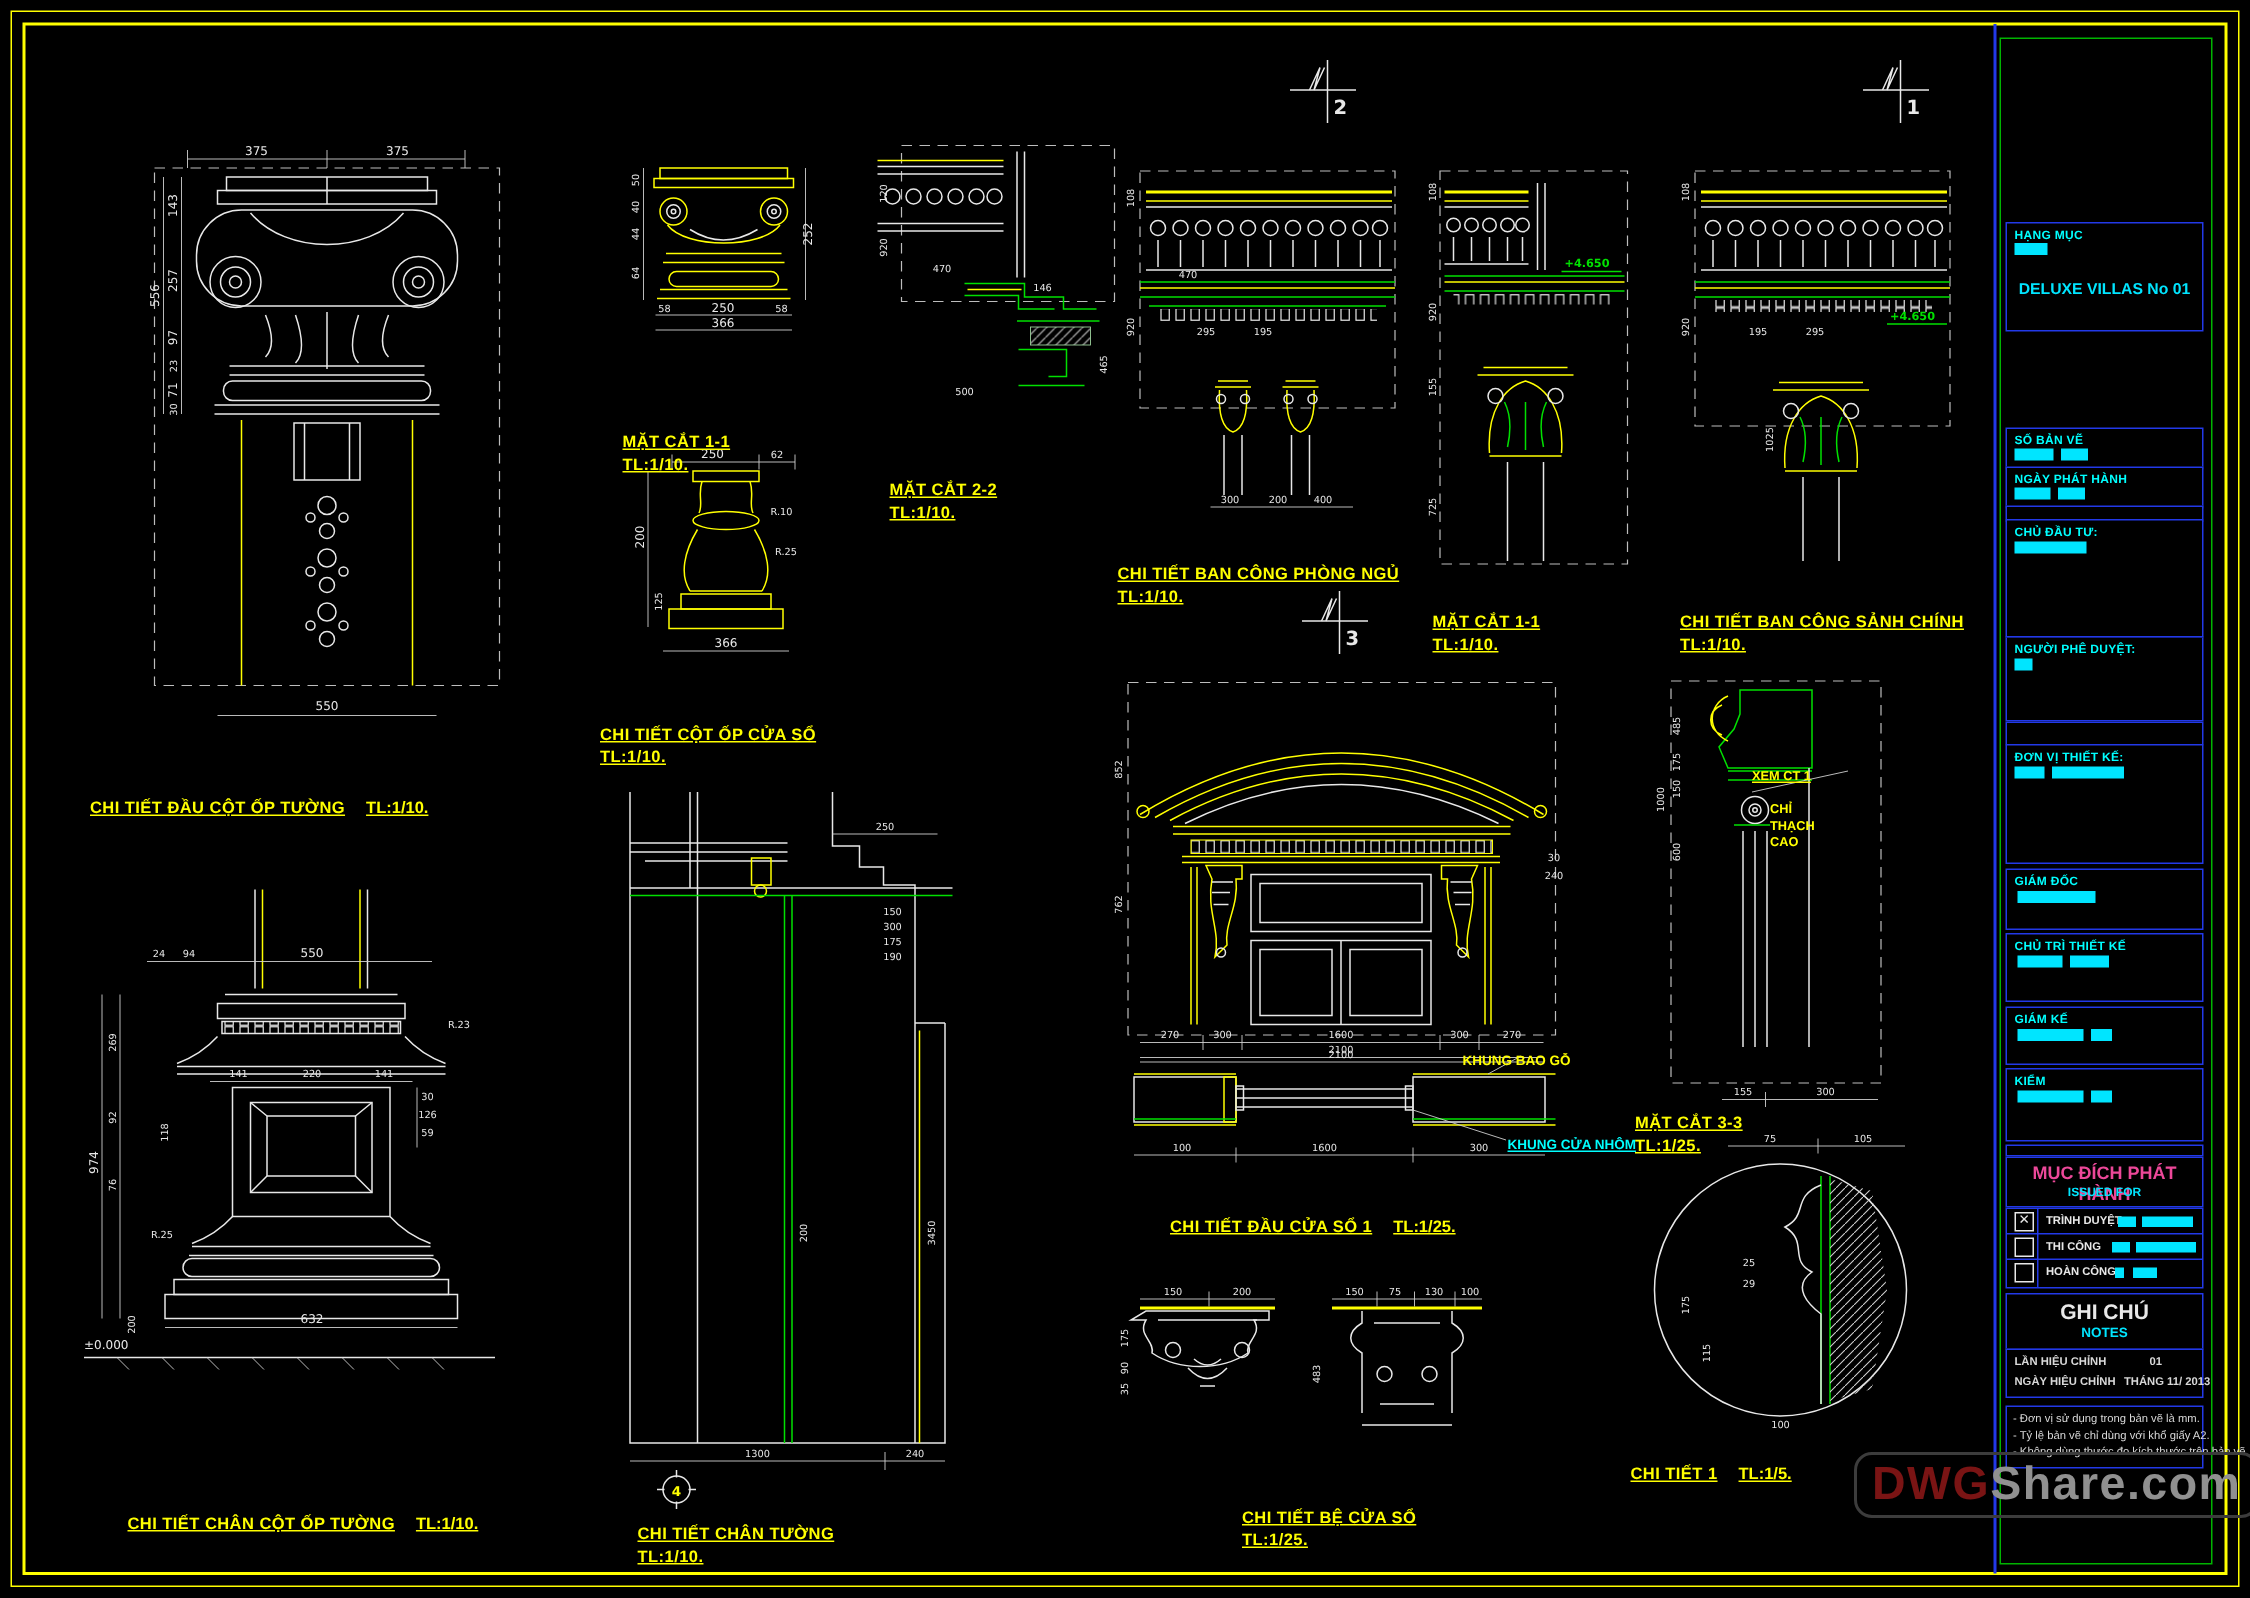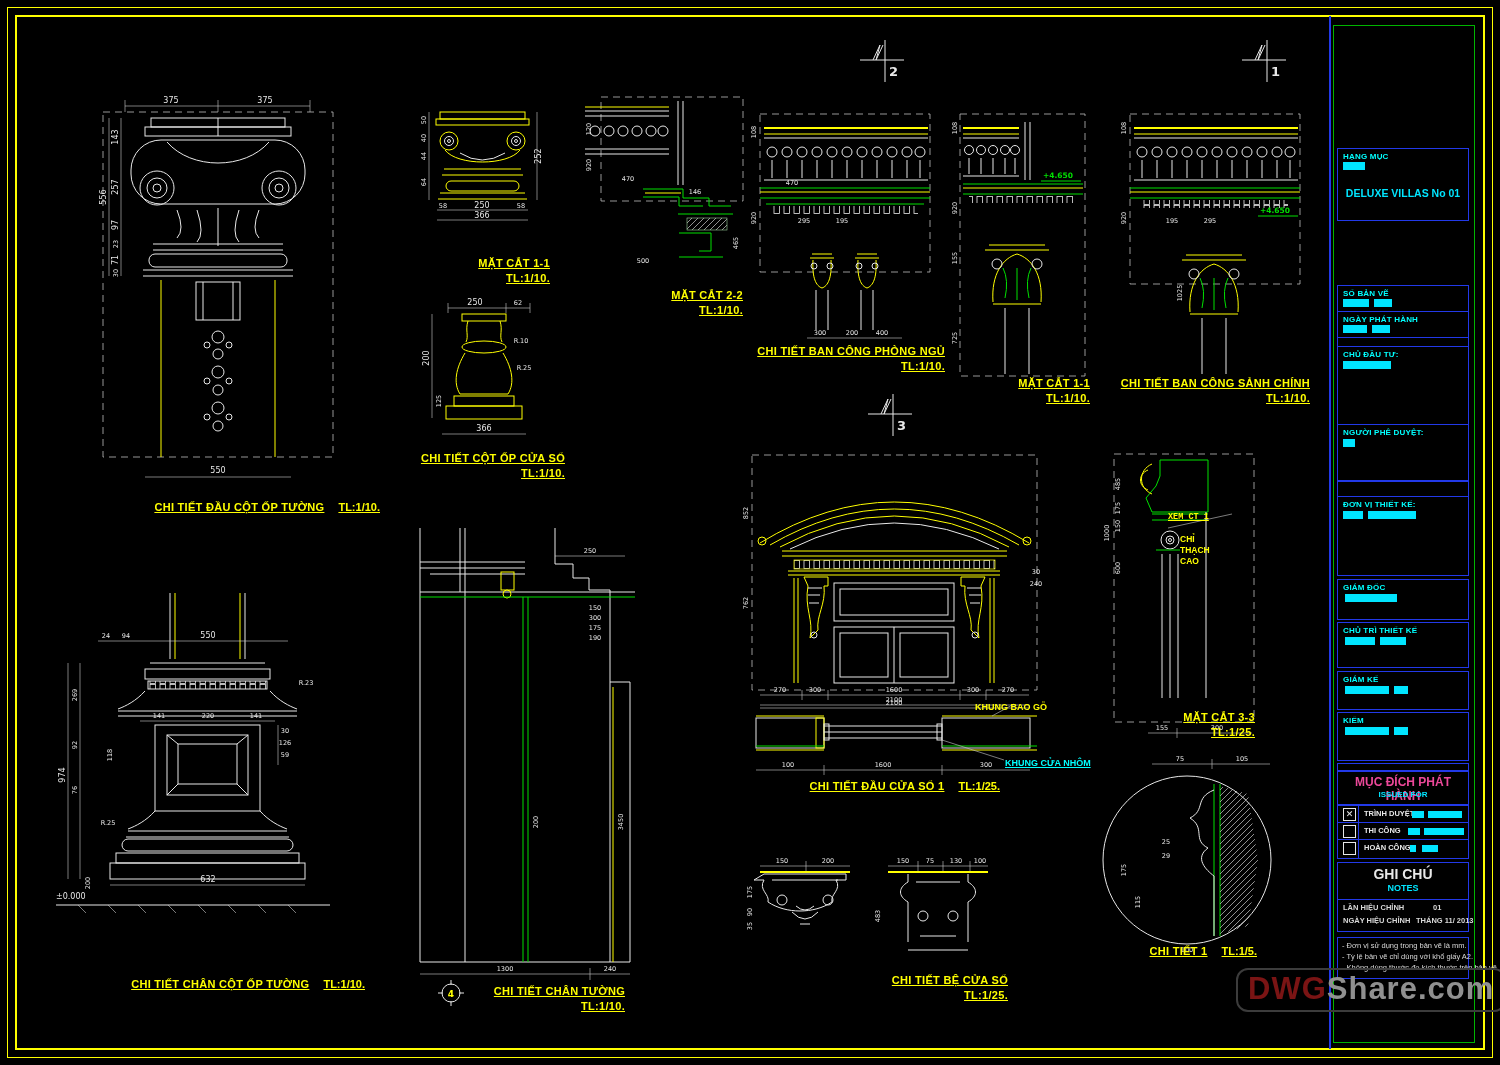--- a/index.html
+++ b/index.html
@@ -11,29 +11,29 @@
   .w{stroke:#E8E8E8;fill:none;stroke-width:1;}
   .y{stroke:#FFFF00;fill:none;stroke-width:1;}
   .y2{stroke:#FFFF00;fill:none;stroke-width:2;}
   .g{stroke:#00E000;fill:none;stroke-width:1;}
   .dsh{stroke:#BDBDBD;fill:none;stroke-width:0.8;stroke-dasharray:7 5;}
   .dim{stroke:#CFCFCF;fill:none;stroke-width:0.6;}
   text{font-family:"DejaVu Sans",sans-serif;}
   .t{fill:#E8E8E8;font-size:8px;text-anchor:middle;}
   .t6{fill:#E8E8E8;font-size:6.5px;text-anchor:middle;}
   .tg{fill:#00E000;font-size:7.5px;font-weight:bold;}
-  .lbl{position:absolute;text-align:right;color:#FFFF00;
-       font:bold 11px "Liberation Sans",sans-serif;line-height:15px;white-space:nowrap;}
+  .lbl{position:absolute;text-align:left;color:#FFFF00;
+       font:bold 11px "Liberation Sans",sans-serif;line-height:15px;white-space:nowrap;margin-top:32px;}
   .lbl .u{text-decoration:underline;letter-spacing:.3px;}
   .lbl .b{display:block;}
   .lbl .sc{margin-left:14px;text-decoration:underline;}
   .call{position:absolute;font:bold 9px "Liberation Sans",sans-serif;white-space:nowrap;}
   .call.cy{color:#FFFF00;}
   .call.cc{color:#00FFFF;text-decoration:underline;}
-  .call.un{text-decoration:underline;font-family:Liberation Mono, monospace;}
+  .call.un{text-decoration:underline;}
   
   .tbline{position:absolute;left:1329px;top:16px;width:2px;height:1033px;background:#2239E8;}
   .tb{position:absolute;left:1333px;top:25px;width:140px;height:1016px;border:1px solid #00B400;}
   .tbx{position:absolute;left:3px;width:130px;border:1px solid #2239E8;background:#000;}
   .fl{position:absolute;left:5px;top:3px;color:#00FFFF;font:bold 8px "Liberation Sans",sans-serif;
       letter-spacing:.2px;white-space:nowrap;}
   .bar{position:absolute;height:8px;background:#00E5FF;}
   .bar.dash{background:none;border:1px dashed #00E5FF;height:6px;}
   .ctr{position:absolute;left:0;right:0;text-align:center;}
   .cell-r{position:absolute;top:0;bottom:0;right:0;width:62px;border-left:2px solid #fef9c3;

